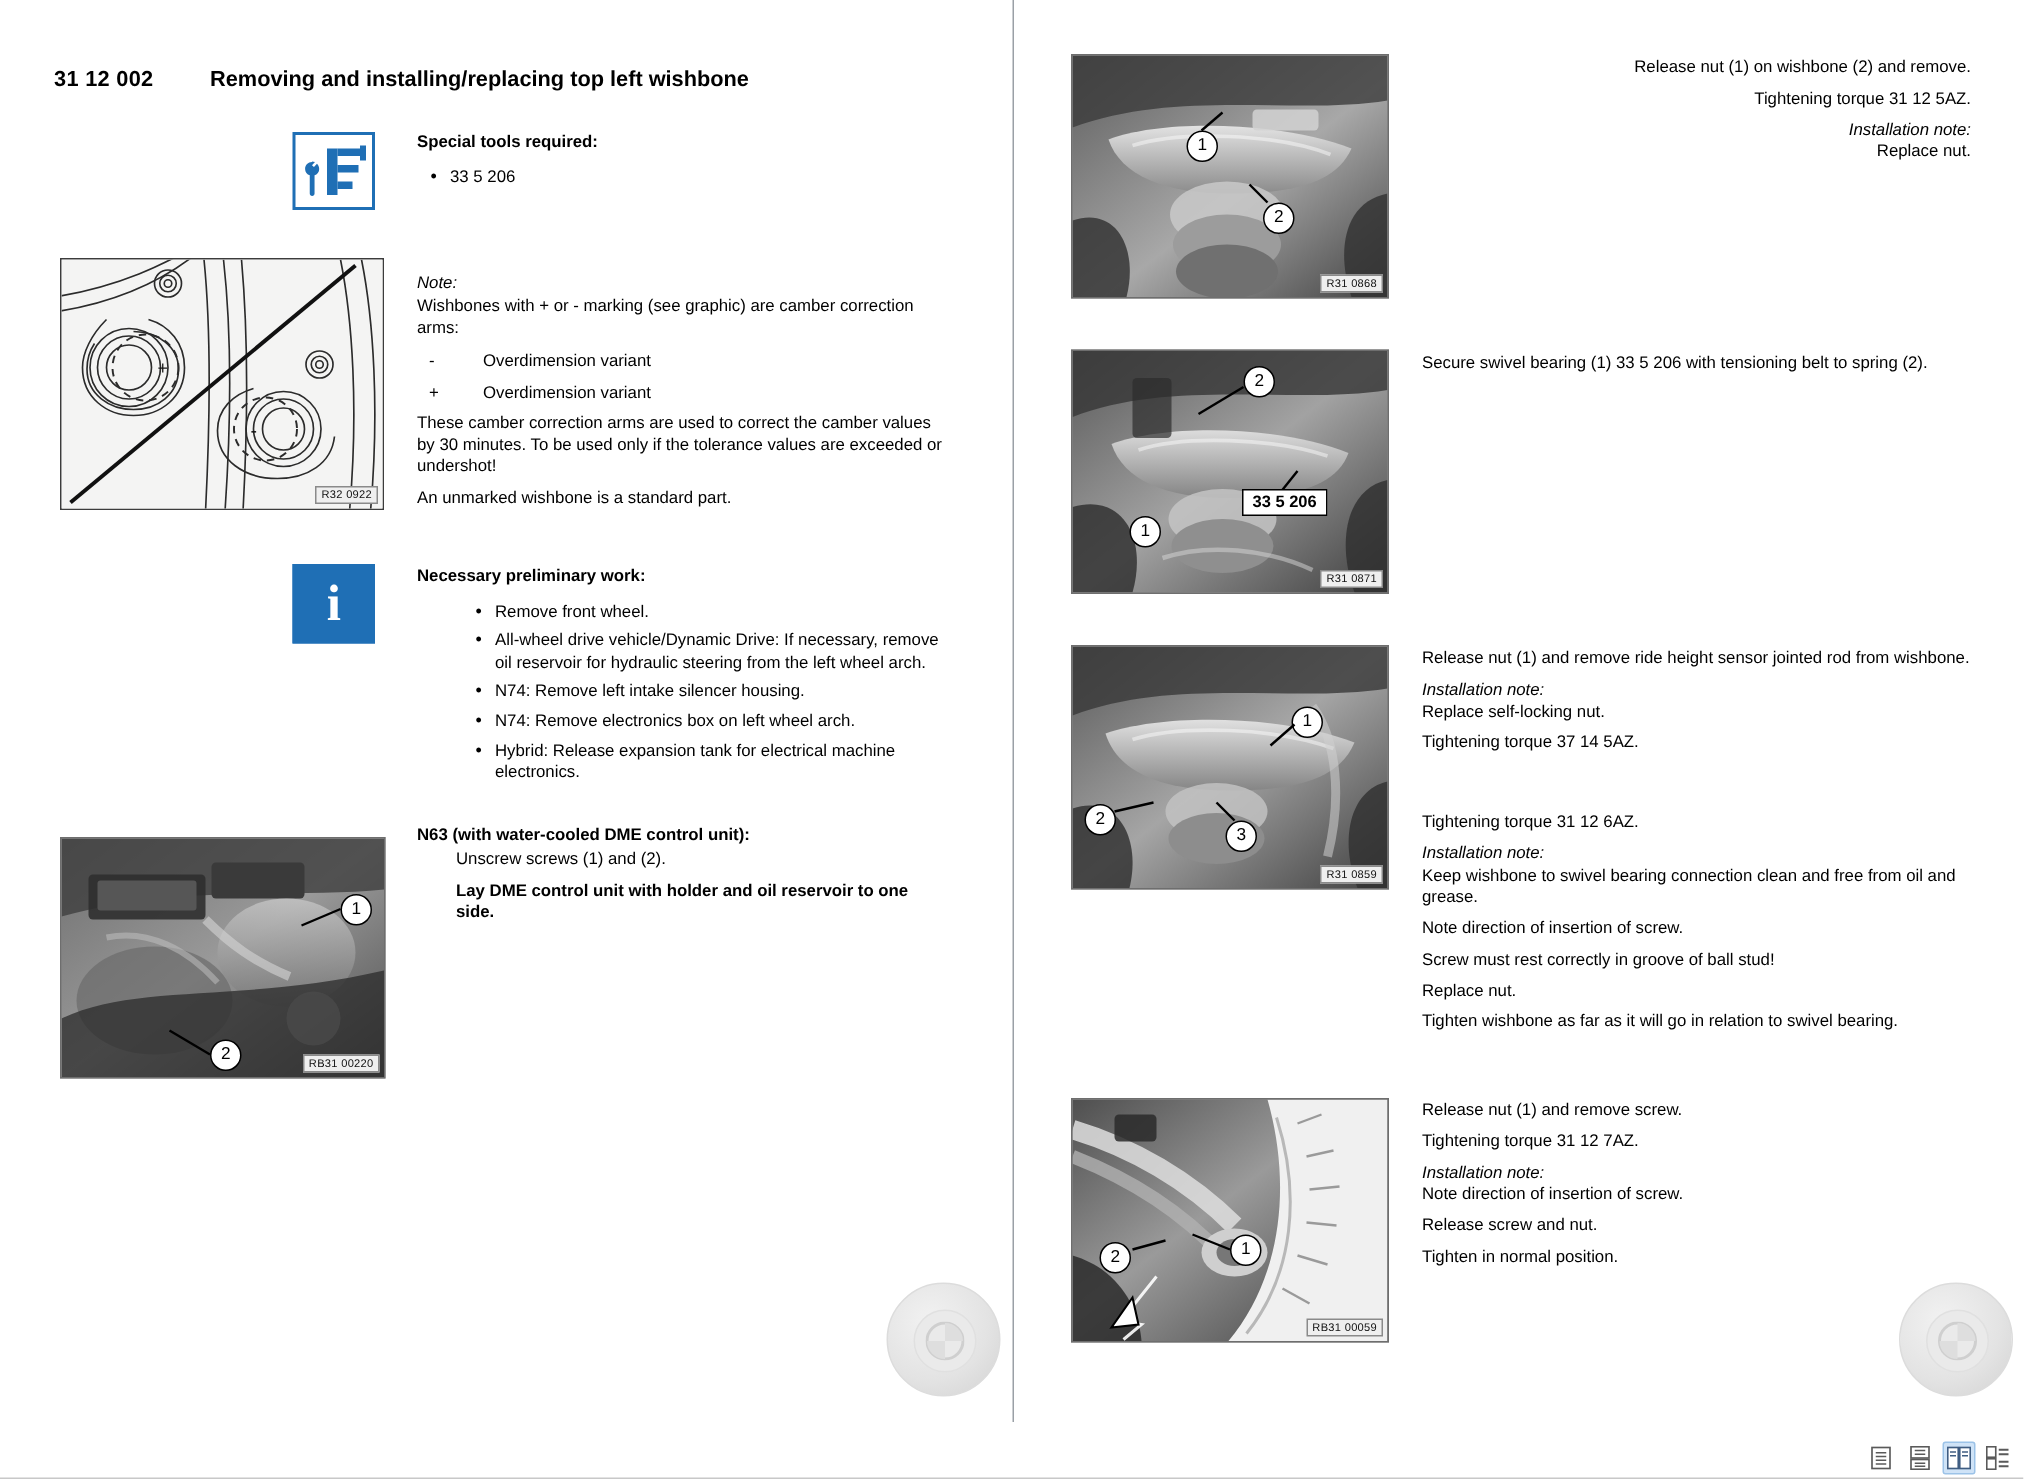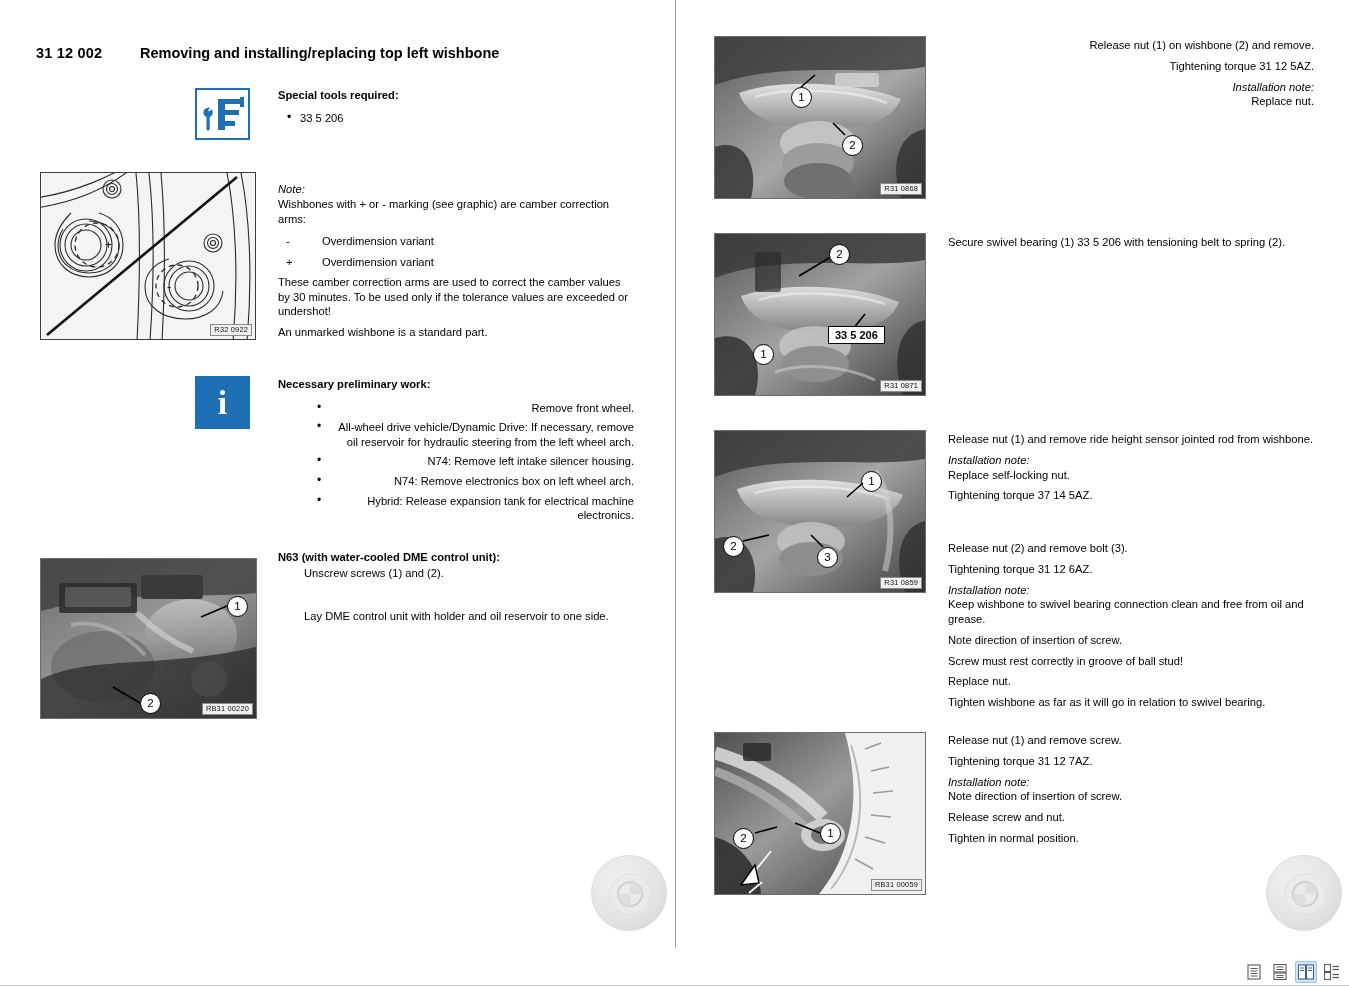--- a/index.html
+++ b/index.html
@@ -228,21 +228,21 @@
           <div class="para">These camber correction arms are used to correct the camber values by 30 minutes. To be used only if the tolerance values are exceeded or undershot!</div>
           <div class="para">An unmarked wishbone is a standard part.</div>
         </div>
 
         <div class="bluebox filled" style="left:195px; top:376px; width:55px; height:53px;">
           <span class="info-i">i</span>
         </div>
 
         <div class="blk t" style="left:278px; top:377px; width:356px;">
           <div class="t-b">Necessary preliminary work:</div>
-          <ul class="bul" style="padding-left:52px; margin-top:9px;text-align:right;">
+          <ul class="bul" style="padding-left:52px; margin-top:9px;">
             <li>Remove front wheel.</li>
             <li>All-wheel drive vehicle/Dynamic Drive: If necessary, remove oil reservoir for hydraulic steering from the left wheel arch.</li>
             <li>N74: Remove left intake silencer housing.</li>
             <li>N74: Remove electronics box on left wheel arch.</li>
             <li>Hybrid: Release expansion tank for electrical machine electronics.</li>
           </ul>
         </div>
 
         <div class="photo" style="left:40px; top:558px; width:217px; height:161px;">
           <svg width="215" height="159" viewBox="0 0 215 159" preserveAspectRatio="none">
@@ -275,21 +275,21 @@
           <svg style="position:absolute; left:0; top:0;" width="215" height="159">
             <line x1="186" y1="47" x2="160" y2="58" stroke="#000" stroke-width="1.6"></line>
             <line x1="99" y1="144" x2="72" y2="128" stroke="#000" stroke-width="1.6"></line>
           </svg>
           <div class="cap">RB31 00220</div>
         </div>
 
         <div class="blk t" style="left:278px; top:550px; width:356px;">
           <div class="t-b">N63 (with water-cooled DME control unit):</div>
           <div style="padding-left:26px; margin-top:1px;">Unscrew screws (1) and (2).</div>
-          <div style="padding-left:26px; margin-top:28px;">Lay DME control unit with holder and oil reservoir to one side.</div>
+          <div style="padding-left:26px; margin-top:6px;font-weight:bold;">Lay DME control unit with holder and oil reservoir to one side.</div>
         </div>
 
         <div class="watermark" style="left:591px; top:855px;">
           <div class="wm-inner">
             <svg width="26" height="26" viewBox="0 0 26 26" aria-hidden="true">
               <circle cx="13" cy="13" r="12" fill="none" stroke="#cfcfcf" stroke-width="2"></circle>
               <path d="M13 1 A12 12 0 0 1 25 13 L13 13 Z" fill="#dedede"></path>
               <path d="M13 25 A12 12 0 0 1 1 13 L13 13 Z" fill="#dedede"></path>
             </svg>
           </div>
@@ -414,21 +414,20 @@
         </div>
 
         <div class="blk t" style="left:272px; top:432px; width:366px;">
           <div class="para">Release nut (1) and remove ride height sensor jointed rod from wishbone.</div>
           <div class="t-i tight">Installation note:</div>
           <div class="para">Replace self-locking nut.</div>
           <div class="para">Tightening torque 37 14 5AZ.</div>
         </div>
 
         <div class="blk t" style="left:272px; top:541px; width:366px;">
-          <div class="para">Release nut (2) and remove bolt (3).</div>
           <div class="para">Tightening torque 31 12 6AZ.</div>
           <div class="t-i tight">Installation note:</div>
           <div class="para">Keep wishbone to swivel bearing connection clean and free from oil and grease.</div>
           <div class="para">Note direction of insertion of screw.</div>
           <div class="para">Screw must rest correctly in groove of ball stud!</div>
           <div class="para">Replace nut.</div>
           <div class="para">Tighten wishbone as far as it will go in relation to swivel bearing.</div>
         </div>
 
         <div class="photo" style="left:38px; top:732px; width:212px; height:163px;">

